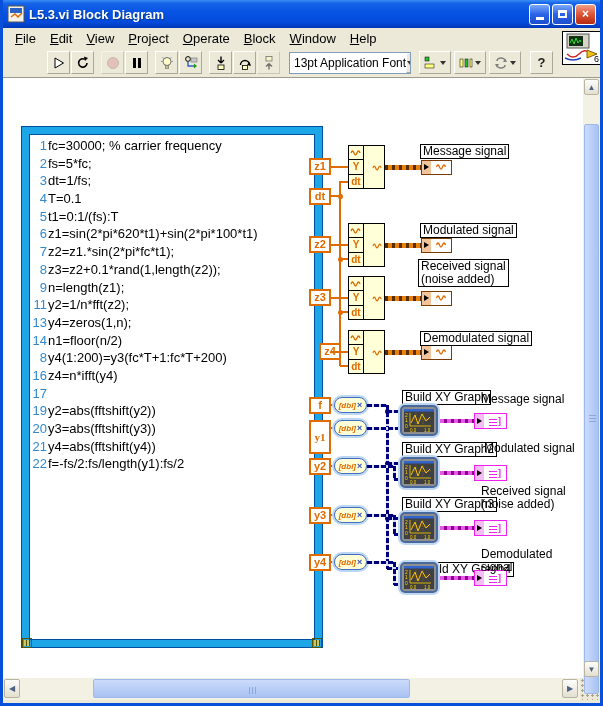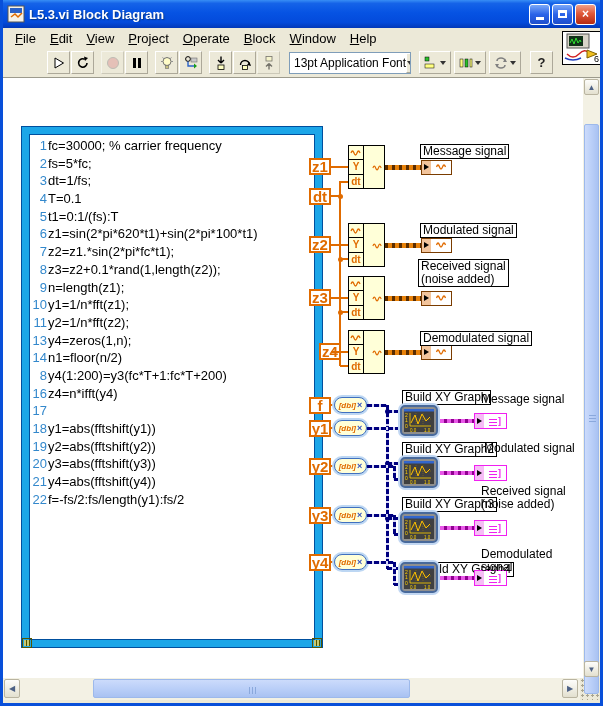--- a/index.html
+++ b/index.html
@@ -58,21 +58,21 @@
     background:repeating-linear-gradient(90deg,#8AA8DC 0 1px,transparent 1px 3px);}
   .sizegrip{width:20px;height:22px;background:#ECE9D8;
     background-image:radial-gradient(circle at 70% 70%,#A8A490 1px,transparent 1.3px);
     background-size:5px 5px;background-position:4px 4px;}
   
   .abs{position:absolute;}
   .msnode{border:7px solid #1CA6E8;outline:1px solid #004F9E;box-shadow:inset 0 0 0 1px #004F9E;background:#fff;}
   .line{display:flex;height:17.7px;font-size:13px;line-height:17.7px;white-space:pre;}
   .lnum{width:16px;text-align:right;color:#3388CC;flex:0 0 auto;}
   .lcode{color:#000;margin-left:1px;}
-  .term{background:#fff;border:2px solid #E06B00;color:#E06B00;font-weight:bold;font-size:15px;
+  .term{background:#fff;border:2px solid #E06B00;color:#E06B00;font-weight:bold;font-size:11px;
     display:flex;align-items:center;justify-content:center;line-height:1;}
   .bwf{background:#FFFFD8;border:1px solid #000;display:flex;}
   .bwf .lcol{width:15px;border-right:1px solid #000;display:flex;flex-direction:column;}
   .bwf .cell{flex:1;display:flex;align-items:center;justify-content:center;color:#E06B00;
     font-size:10px;font-weight:bold;border-bottom:1px solid #000;}
   .bwf .cell:last-child{border-bottom:none;}
   .bwf .rcol{flex:1;position:relative;}
   .bwf .outg{position:absolute;right:1px;top:50%;transform:translateY(-50%);}
   .wfind{display:flex;border:1px solid #7A3C00;box-shadow:inset 0 0 0 1px #fff,inset 0 0 0 2px #C08040;background:#fff;}
   .wfind .lseg{width:9px;background:#F2C49C;display:flex;align-items:center;justify-content:center;}
@@ -254,28 +254,26 @@
         <div class="abs " style="left: 28px; top: 59px; width: 282px; height: 392px;">
           <div class="line"><span class="lnum">1</span><span class="lcode">fc=30000; % carrier frequency</span></div>
           <div class="line"><span class="lnum">2</span><span class="lcode">fs=5*fc;</span></div>
           <div class="line"><span class="lnum">3</span><span class="lcode">dt=1/fs;</span></div>
           <div class="line"><span class="lnum">4</span><span class="lcode">T=0.1</span></div>
           <div class="line"><span class="lnum">5</span><span class="lcode">t1=0:1/(fs):T</span></div>
           <div class="line"><span class="lnum">6</span><span class="lcode">z1=sin(2*pi*620*t1)+sin(2*pi*100*t1)</span></div>
           <div class="line"><span class="lnum">7</span><span class="lcode">z2=z1.*sin(2*pi*fc*t1);</span></div>
           <div class="line"><span class="lnum">8</span><span class="lcode">z3=z2+0.1*rand(1,length(z2));</span></div>
           <div class="line"><span class="lnum">9</span><span class="lcode">n=length(z1);</span></div>
-          <div class="line"><span class="lnum">10</span><span class="lcode">y1=1/n*fft(z1);</span></div>
           <div class="line"><span class="lnum">11</span><span class="lcode">y2=1/n*fft(z2);</span></div>
           <div class="line"><span class="lnum">13</span><span class="lcode">y4=zeros(1,n);</span></div>
           <div class="line"><span class="lnum">14</span><span class="lcode">n1=floor(n/2)</span></div>
           <div class="line"><span class="lnum">8</span><span class="lcode">y4(1:200)=y3(fc*T+1:fc*T+200)</span></div>
           <div class="line"><span class="lnum">16</span><span class="lcode">z4=n*ifft(y4)</span></div>
           <div class="line"><span class="lnum">17</span><span class="lcode"></span></div>
-          <div class="line"><span class="lnum">18</span><span class="lcode">y1=abs(fftshift(y1))</span></div>
           <div class="line"><span class="lnum">19</span><span class="lcode">y2=abs(fftshift(y2))</span></div>
           <div class="line"><span class="lnum">20</span><span class="lcode">y3=abs(fftshift(y3))</span></div>
           <div class="line"><span class="lnum">21</span><span class="lcode">y4=abs(fftshift(y4))</span></div>
           <div class="line"><span class="lnum">22</span><span class="lcode">f=-fs/2:fs/length(y1):fs/2</span></div>
         </div>
         <div class="abs handle" style="left: 19px; top: 560px; width: 10px; height: 10px;"></div>
         <div class="abs handle" style="left: 309px; top: 560px; width: 10px; height: 10px;"></div>
         <div class="abs term" style="left: 306px; top: 80px; width: 22px; height: 17px;">z1</div>
         <div class="abs term" style="left: 306px; top: 110px; width: 22px; height: 17px;">dt</div>
         <div class="abs term" style="left: 306px; top: 158px; width: 22px; height: 17px;">z2</div>
@@ -406,21 +404,21 @@
         <div class="abs blabel" style="left: 417px; top: 145px;">Modulated signal</div>
         <div class="abs blabel" style="left: 415px; top: 181px;">Received signal
 (noise added)</div>
         <div class="abs blabel" style="left: 417px; top: 253px;">Demodulated signal</div>
         <div class="abs term" style="left: 306px; top: 319px; width: 22px; height: 17px;">f</div>
         <div class="abs wire-o" style="left: 328px; top: 326px; width: 3px; height: 2px;"></div>
         <div class="abs pill" style="left: 331px; top: 319px; width: 33px; height: 16px;">
           <span class="dbl">[dbl]</span>
           <span class="xg">×</span>
         </div>
-        <div class="abs term" style="left: 306px; top: 342px; width: 22px; height: 17px;">y1</div>
+        <div class="abs term" style="left: 306px; top: 342px; width: 22px; height: 34px; font-family: Liberation Serif, serif;">y1</div>
         <div class="abs wire-o" style="left: 328px; top: 349px; width: 3px; height: 2px;"></div>
         <div class="abs pill" style="left: 331px; top: 342px; width: 33px; height: 16px;">
           <span class="dbl">[dbl]</span>
           <span class="xg">×</span>
         </div>
         <div class="abs term" style="left: 306px; top: 380px; width: 22px; height: 17px;">y2</div>
         <div class="abs wire-o" style="left: 328px; top: 387px; width: 3px; height: 2px;"></div>
         <div class="abs pill" style="left: 331px; top: 380px; width: 33px; height: 16px;">
           <span class="dbl">[dbl]</span>
           <span class="xg">×</span>

